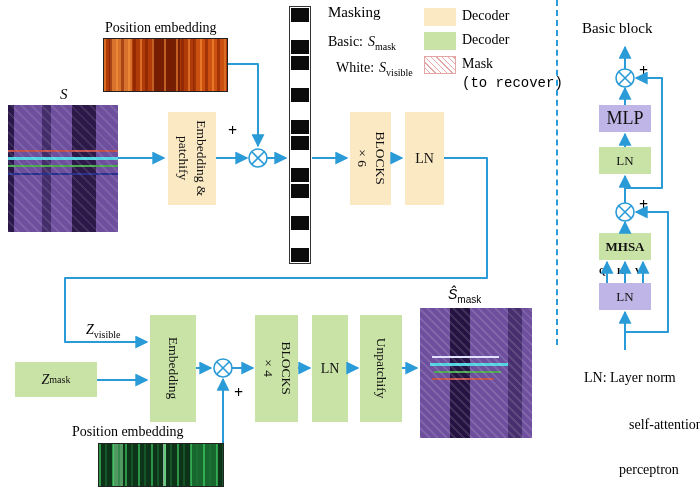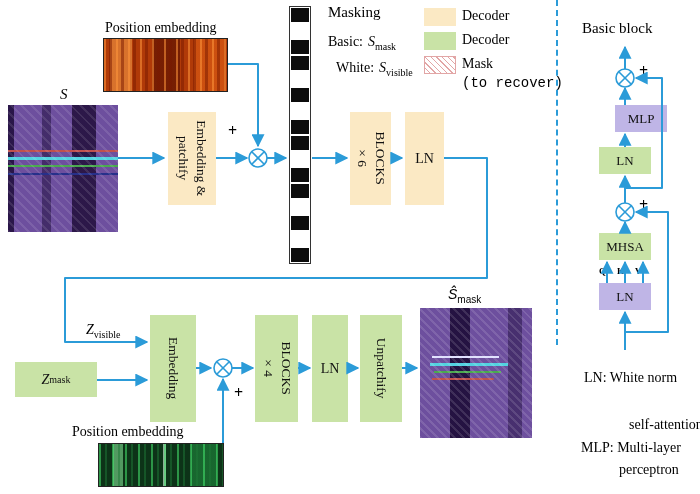--- a/index.html
+++ b/index.html
@@ -207,40 +207,39 @@
   <div class="img" id="output-image"></div>
 
   <div class="lbl" style="left:72px; top:424px;">Position embedding</div>
   <div class="img" id="pos-embed-dec-image"></div>
 
   <div id="divider"></div>
 
   <div class="lbl title" style="left:582px; top:20px;">Basic block</div>
 
   <div class="plus" style="left:639px; top:62px;">+</div>
-  <div class="box lav" style="left:599px; top:105px; width:52px; height:27px; font-size:13px;margin-left:16px;">
+  <div class="box lav" style="left:599px; top:105px; width:52px; height:27px; font-size:18px;">
     <span>MLP</span>
   </div>
   <div class="box dec" style="left:599px; top:147px; width:52px; height:27px; font-size:13px;">
     <span>LN</span>
   </div>
   <div class="plus" style="left:639px; top:196px;">+</div>
-  <div class="box dec" style="left:599px; top:233px; width:52px; height:27px; font-size:13px;">
+  <div class="box dec" style="left:599px; top:233px; width:52px; height:27px; font-size:13px;font-weight:bold;">
     <span>MHSA</span>
   </div>
   <div class="qkv" style="left:599px; top:266px;">Q</div>
   <div class="qkv" style="left:617px; top:266px;">K</div>
   <div class="qkv" style="left:635px; top:266px;">V</div>
   <div class="box lav" style="left:599px; top:283px; width:52px; height:27px; font-size:13px;">
     <span>LN</span>
   </div>
 
-  <div class="lbl" style="left:584px; top:370px;">LN: White norm</div>
+  <div class="lbl" style="left:584px; top:370px;">LN: Layer norm</div>
   <div class="lbl" style="left:620px; top:417px;margin-left:9px;">self-attention</div>
-  <div class="lbl" style="left:581px; top:440px;">MLP: Multi-layer</div>
   <div class="lbl" style="left:619px; top:462px;">perceptron</div>
 
   <svg id="overlay" width="700" height="494" viewBox="0 0 700 494">
     <defs>
       <marker id="ah" viewBox="0 0 10 10" refX="9" refY="5" markerWidth="6.5" markerHeight="6.5" orient="auto-start-reverse">
         <path d="M0 0L10 5L0 10z"></path>
       </marker>
     </defs>
     <g class="arrow">
       <path d="M118 158 H164" marker-end="url(#ah)"></path>

